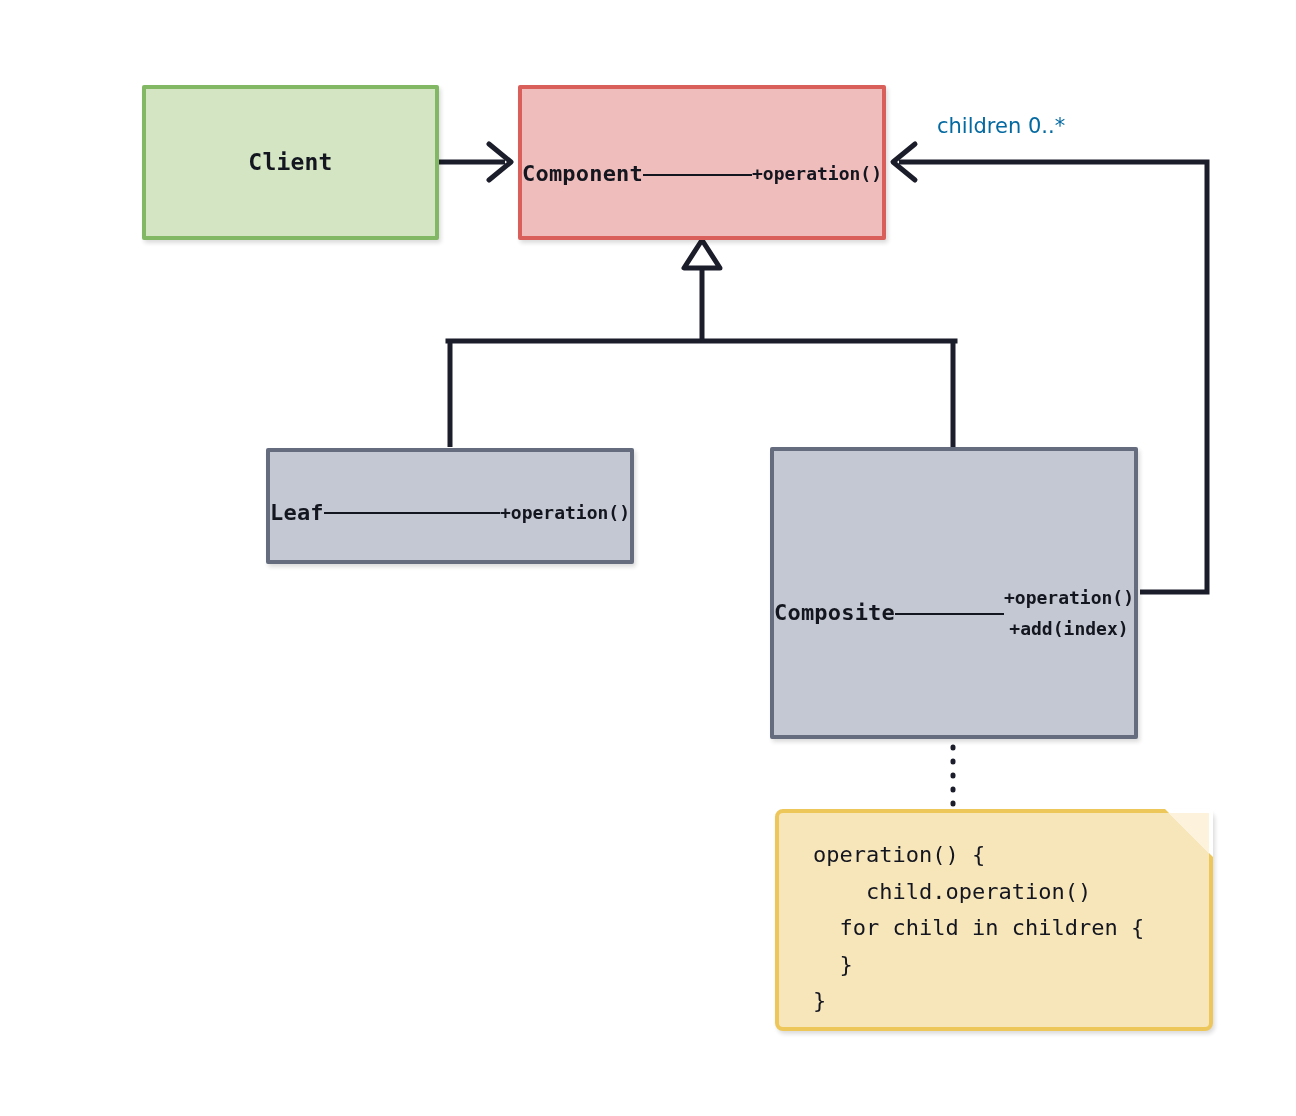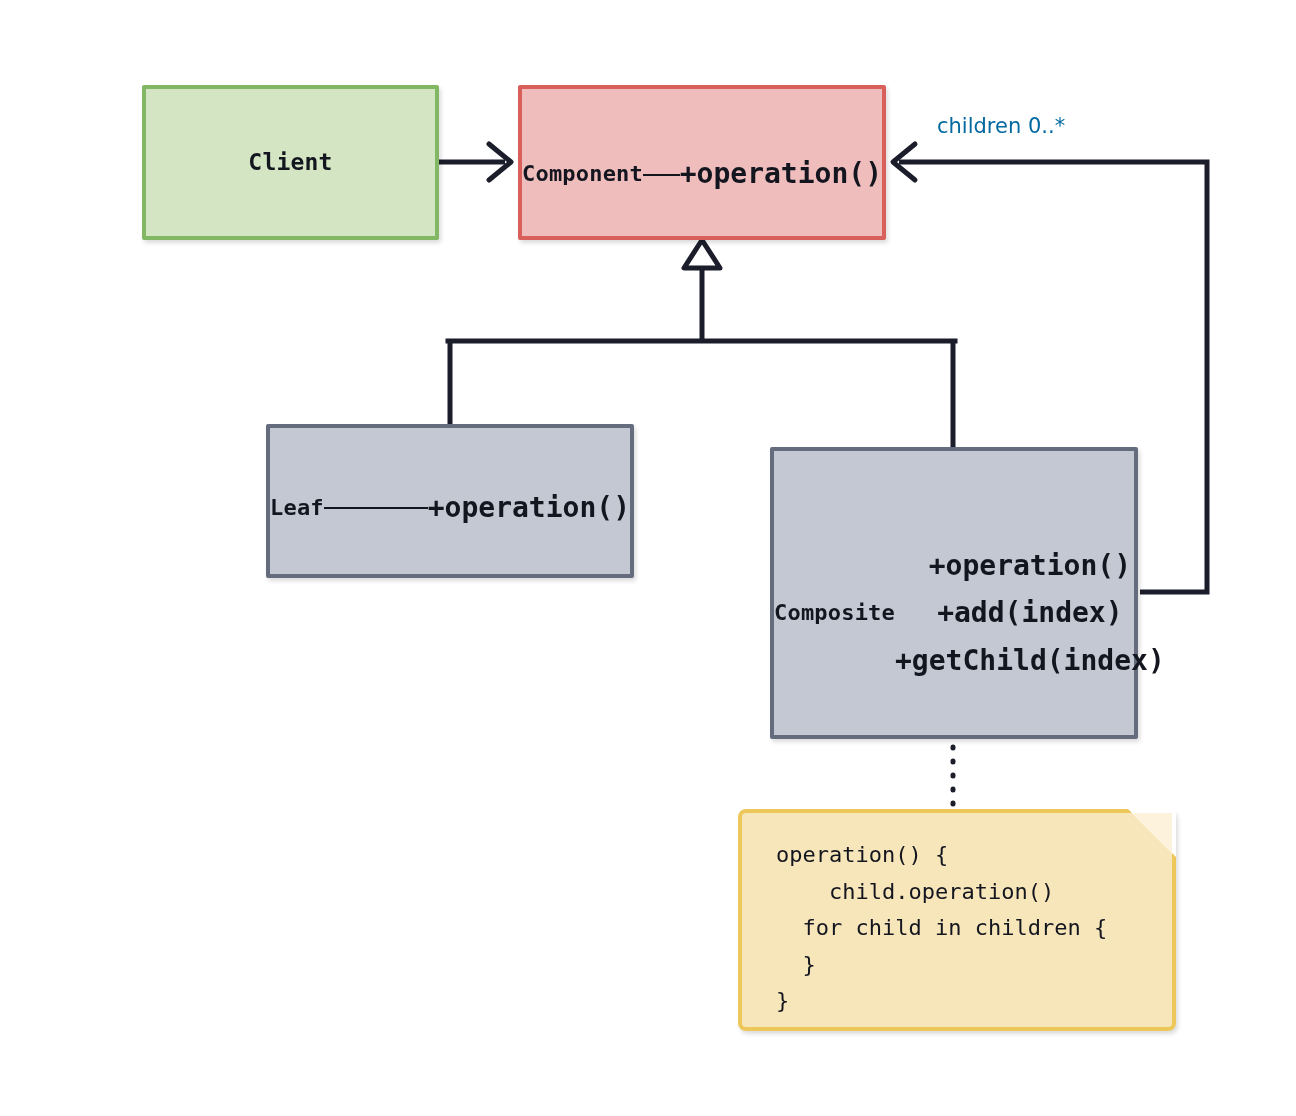--- a/index.html
+++ b/index.html
@@ -50,21 +50,21 @@
     border-top: 2px solid #14161f;
     margin: 11px 0 10px 0;
   }
   .uml-members {
     display: flex;
     flex-direction: column;
     align-items: center;
     gap: 2px;
   }
   .uml-member {
-    font-size: 28px;
+    font-size: 18px;
     line-height: 1.62;
     white-space: nowrap;
   }
 
   
   #box-client {
     left: 100px; top: 85px; width: 297px; height: 155px;
     background: #d3e5c2;
     border-color: #82b863;
     margin-left: 42px;
@@ -74,41 +74,41 @@
   #box-component {
     left: 518px; top: 85px; width: 368px; height: 155px;
     background: #f0bdbd;
     border-color: #d95f5a;
     justify-content: flex-start;
     padding-top: 23px;
   }
   #box-component .uml-sep { width: 214px; }
 
   #box-leaf {
-    left: 266px; top: 424px; width: 368px; height: 154px;
+    left: 266px; top: 448px; width: 368px; height: 116px;
     background: #c4c8d2;
     border-color: #646c7e;
     justify-content: flex-start;
     padding-top: 13px;
   }
   #box-leaf .uml-sep { width: 214px; }
 
   #box-composite {
     left: 770px; top: 447px; width: 368px; height: 292px;
     background: #c4c8d2;
     border-color: #646c7e;
     justify-content: flex-start;
     padding-top: 40px;
   }
   #box-composite .uml-sep { width: 214px; }
 
   
   #note {
     position: absolute;
-    left: 738px; top: 809px; width: 438px; height: 222px;
+    left: 775px; top: 809px; width: 438px; height: 222px;
     box-sizing: border-box;
     background: #f8e6bb;
     border: 4px solid #eec75a;
     border-radius: 8px;
     box-shadow: 2px 3px 4px rgba(0,0,0,0.14);
     padding: 24px 0 0 34px;
     font-family: "DejaVu Sans Mono", monospace;
     color: #14161f;
   }
   #note .note-line {
@@ -209,21 +209,20 @@
       <div class="uml-member">+operation()</div>
     </div>
   </div>
 
   <div class="uml-box" id="box-composite">
     <div class="uml-title">Composite</div>
     <div class="uml-sep"></div>
     <div class="uml-members">
       <div class="uml-member">+operation()</div>
       <div class="uml-member">+add(index)</div>
-      <div class="uml-member">+getChild(index)</div>
     </div>
   </div>
 
   <div id="note">
     <div id="note-fold">
       <div class="fold-cut"></div>
       <div class="fold-tri"></div>
     </div>
     <div class="note-line">operation() {</div>
     <div class="note-line">    child.operation()</div>

